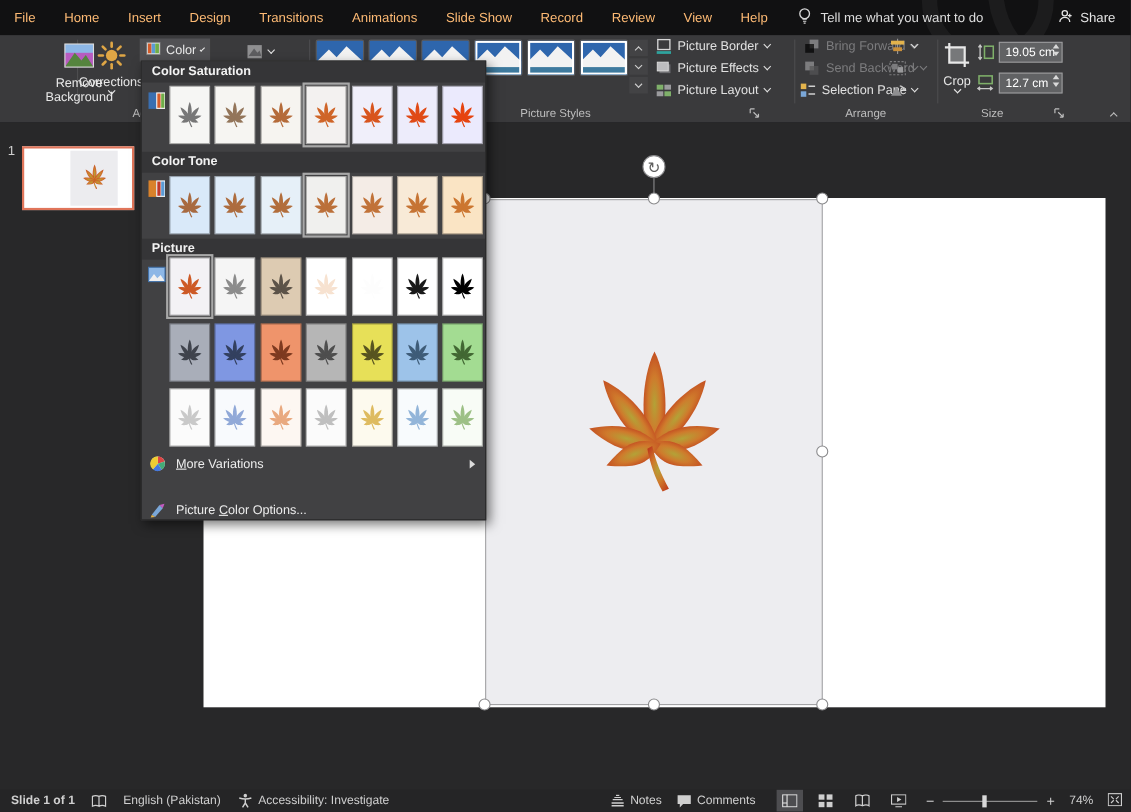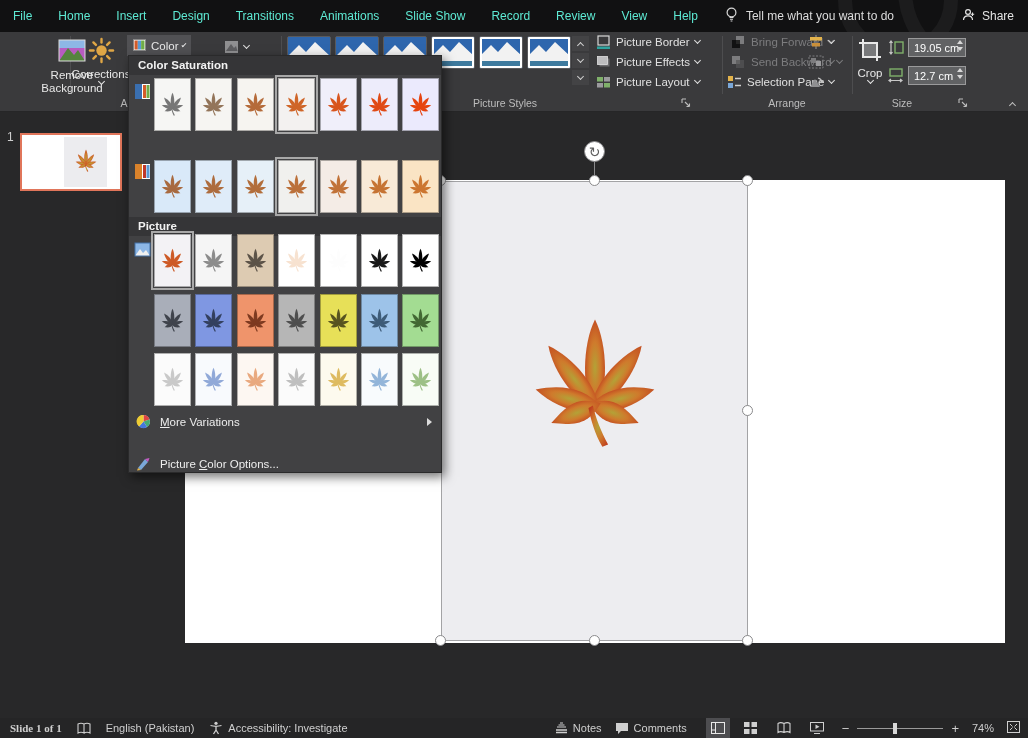--- a/index.html
+++ b/index.html
@@ -5,21 +5,21 @@
   * { margin:0; padding:0; box-sizing:border-box; }
   html,body { background:#1a1a1a; }
   body { font-family:"Liberation Sans", sans-serif; }
   #app { position:relative; width:1028px; height:738px; background:#282829; overflow:hidden;
          color:#e8e8e8; font-size:12px; }
 
   
   .titlebar { position:absolute; left:0; top:0; width:1028px; height:32px; background:#111112; display:flex; align-items:stretch; overflow:hidden; }
   .deco-circle { position:absolute; border-radius:50%; border:14px solid #1c1c1d; }
   .tabs { display:flex; align-items:stretch; z-index:2; }
-  .tab { padding:0 13px; display:flex; align-items:center; color:#5eead4; font-size:12px; cursor:default; white-space:nowrap; }
+  .tab { padding:0 13px; display:flex; align-items:center; color:#fdba74; font-size:12px; cursor:default; white-space:nowrap; }
   .tab.active { background:#3a3a3c; }
   .tellme { display:flex; align-items:center; gap:8px; padding:0 14px; z-index:2; color:#dcdcdc; }
   .share { position:absolute; right:14px; top:0; height:32px; display:flex; align-items:center; gap:6px; z-index:2; color:#e4e4e4; }
 
   
   .ribbon { position:absolute; left:0; top:32px; width:1028px; height:80px; background:#3a3a3c; border-bottom:1px solid #262627; }
   .rsep { position:absolute; top:4px; width:1px; height:58px; background:#4d4d4f; }
   .grouplabel { position:absolute; top:65px; font-size:10.5px; color:#bdbdbd; text-align:center; }
   .bigbtn { position:absolute; display:flex; flex-direction:column; align-items:center; gap:2px; color:#e8e8e8; font-size:11.5px; text-align:center; }
   .smallbtn { position:absolute; display:flex; align-items:center; gap:5px; color:#e0e0e0; font-size:11.5px; white-space:nowrap; }
@@ -505,20 +505,21 @@
               <path d="M0 1.5 C -3.4 -3, -3.1 -9.0, 0 -15 C 3.1 -9.0, 3.4 -3, 0 1.5 Z" transform="rotate(75)"></path>
               <path d="M0 1.5 C -3.4 -3, -3.1 -9.0, 0 -15 C 3.1 -9.0, 3.4 -3, 0 1.5 Z" transform="rotate(-75)"></path>
               <path d="M0 1.5 C -3.4 -3, -3.1 -5.5, 0 -11.5 C 3.1 -5.5, 3.4 -3, 0 1.5 Z" transform="rotate(112)"></path>
               <path d="M0 1.5 C -3.4 -3, -3.1 -5.5, 0 -11.5 C 3.1 -5.5, 3.4 -3, 0 1.5 Z" transform="rotate(-112)"></path>
               <path d="M-0.5 0 C 0.2 3.2, 1.4 6.2, 3.2 9.5 L 1.8 10.1 C 0 7, -1 3.6, -1.6 0.6 Z"></path>
             </g>
           </svg>
         </div>
       </div>
 
+    <div class="dd-header" style="top:82px;">Color Tone</div>
     <svg class="dd-icon" style="top:107px;" viewBox="0 0 17 17">
         <rect x="1" y="1" width="7" height="15" fill="#d9822b"></rect>
         <rect x="8" y="1" width="8" height="15" fill="#fff"></rect>
         <rect x="9" y="2" width="3" height="13" fill="#c0392b"></rect>
         <rect x="12.5" y="2" width="3" height="13" fill="#5b9bd5"></rect>
       </svg>
     <div class="swatch-row" style="top:104px;">
         <div class="swatch" style="background: rgb(217, 233, 249);">
           <svg width="31" height="27" viewBox="-21 -23 42 36" preserveAspectRatio="xMidYMid meet">
             <g fill="#a86a40">
@@ -941,21 +942,21 @@
           <path d="M2 12 L9 3 L12 6 L5 14 Z" fill="#7aa7d8"></path>
           <path d="M9 3 L12 6 L13.5 2 Z" fill="#c65bc4"></path>
           <path d="M2 12 L5 14 L1 14.5 Z" fill="#e3b34c"></path>
         </svg>
       <span><span>Picture </span><span class="u">C</span><span>olor Options...</span></span>
     </div>
   </div>
 
   <div class="statusbar">
     <div class="sb-left">
-      <span class="sb-item" style="font-weight:bold;font-family:Liberation Serif, serif;">Slide 1 of 1</span>
+      <span class="sb-item" style="font-weight:bold;">Slide 1 of 1</span>
       <span class="sb-item">
         <svg width="14" height="13" viewBox="0 0 14 13">
             <path d="M1 2 C3 1 5 1 7 2 V11 C5 10 3 10 1 11 Z M7 2 C9 1 11 1 13 2 V11 C11 10 9 10 7 11" fill="none" stroke="#cfcfcf" stroke-width="1.1"></path>
           </svg>
       </span>
       <span class="sb-item">English (Pakistan)</span>
       <span class="sb-item">
         <svg width="14" height="14" viewBox="0 0 14 14">
             <circle cx="7" cy="2.3" r="1.6" fill="#cfcfcf"></circle>
             <path d="M1.5 4.5 C5 5.5 9 5.5 12.5 4.5 M7 5.5 V9 L4.5 13 M7 9 L9.5 13" stroke="#cfcfcf" stroke-width="1.3" fill="none"></path>

